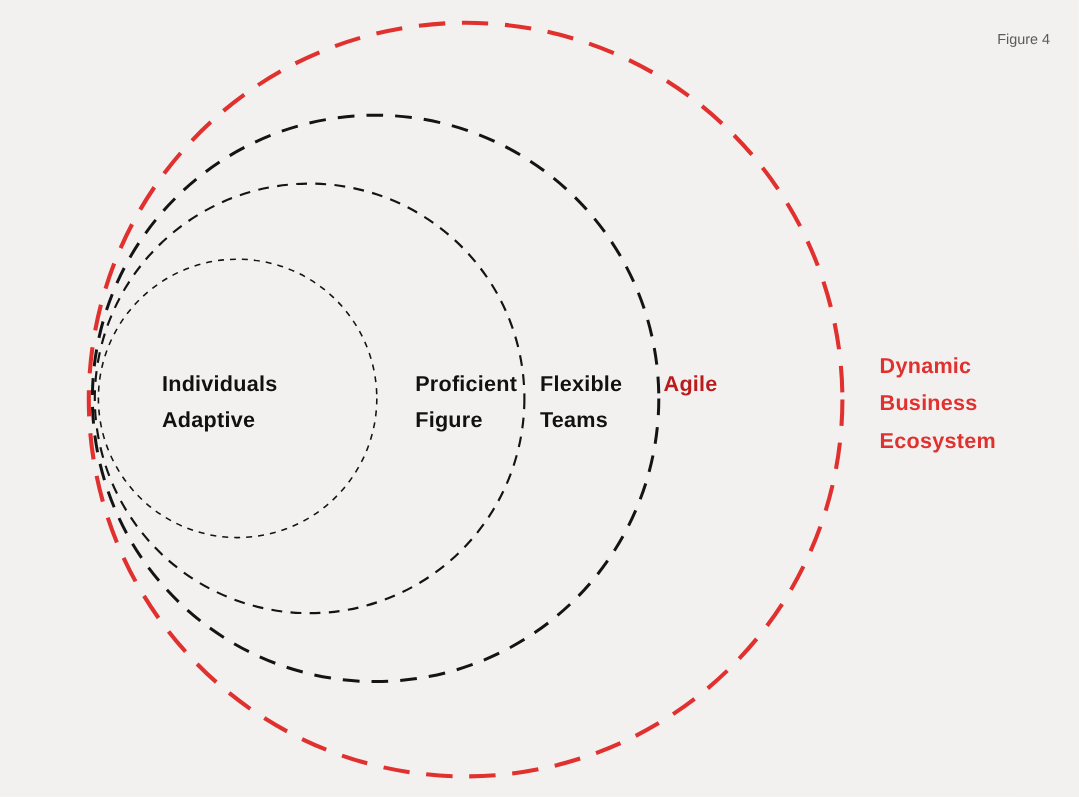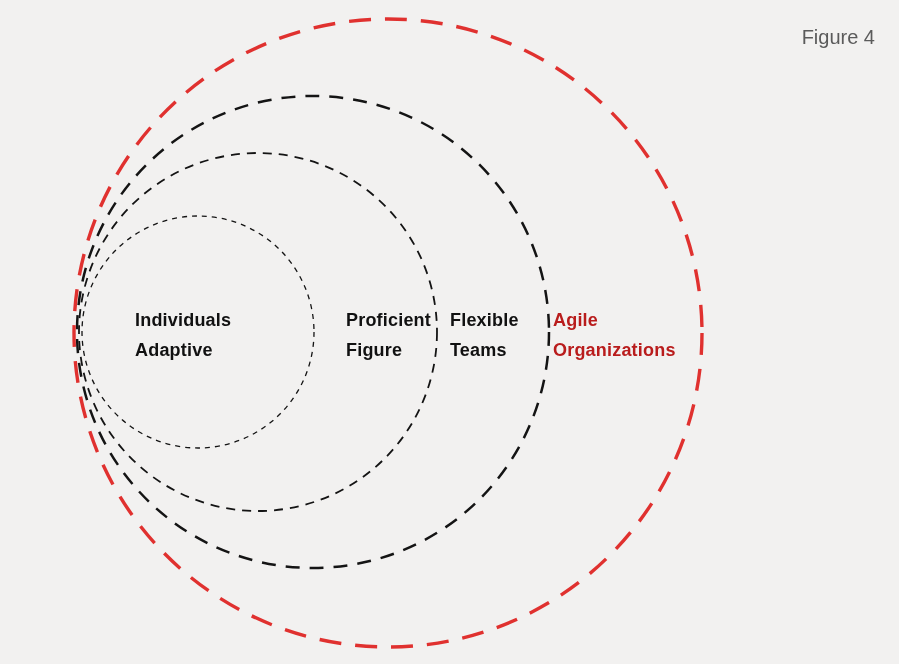--- a/index.html
+++ b/index.html
@@ -27,21 +27,21 @@
     letter-spacing: 0.2px;
     white-space: nowrap;
   }
   .ring-label.red {
     line-height: 31px;
   }
   .figure-label {
     position: absolute;
     top: 26px;
     right: 24px;
-    font-size: 20px;
+    font-size: 12px;
     color: #5b5b5b;
     font-weight: 400;
   }
 </style>
 </head>
 <body>
 
 <div class="canvas" style="background-color: rgb(242, 241, 240);">
 
   <svg class="circles-svg" width="899" height="664" viewBox="0 0 899 664">
@@ -61,19 +61,23 @@
     <div>Figure</div>
   </div>
 
   <div class="ring-label" style="left: 450px; top: 305px; color: rgb(17, 17, 17);">
     <div>Flexible</div>
     <div>Teams</div>
   </div>
 
   <div class="ring-label" style="left: 553px; top: 305px; color: #b91c1c;">
     <div>Agile</div>
-    <div>Organizations</div>
   </div>
 
+  <div class="ring-label red" style="left: 733px; top: 290px; color: rgb(224, 49, 47);">
+    <div>Dynamic</div>
+    <div>Business</div>
+    <div>Ecosystem</div>
+  </div>
 
   <div class="figure-label">Figure 4</div>
 
 </div>
 
 </body></html>

